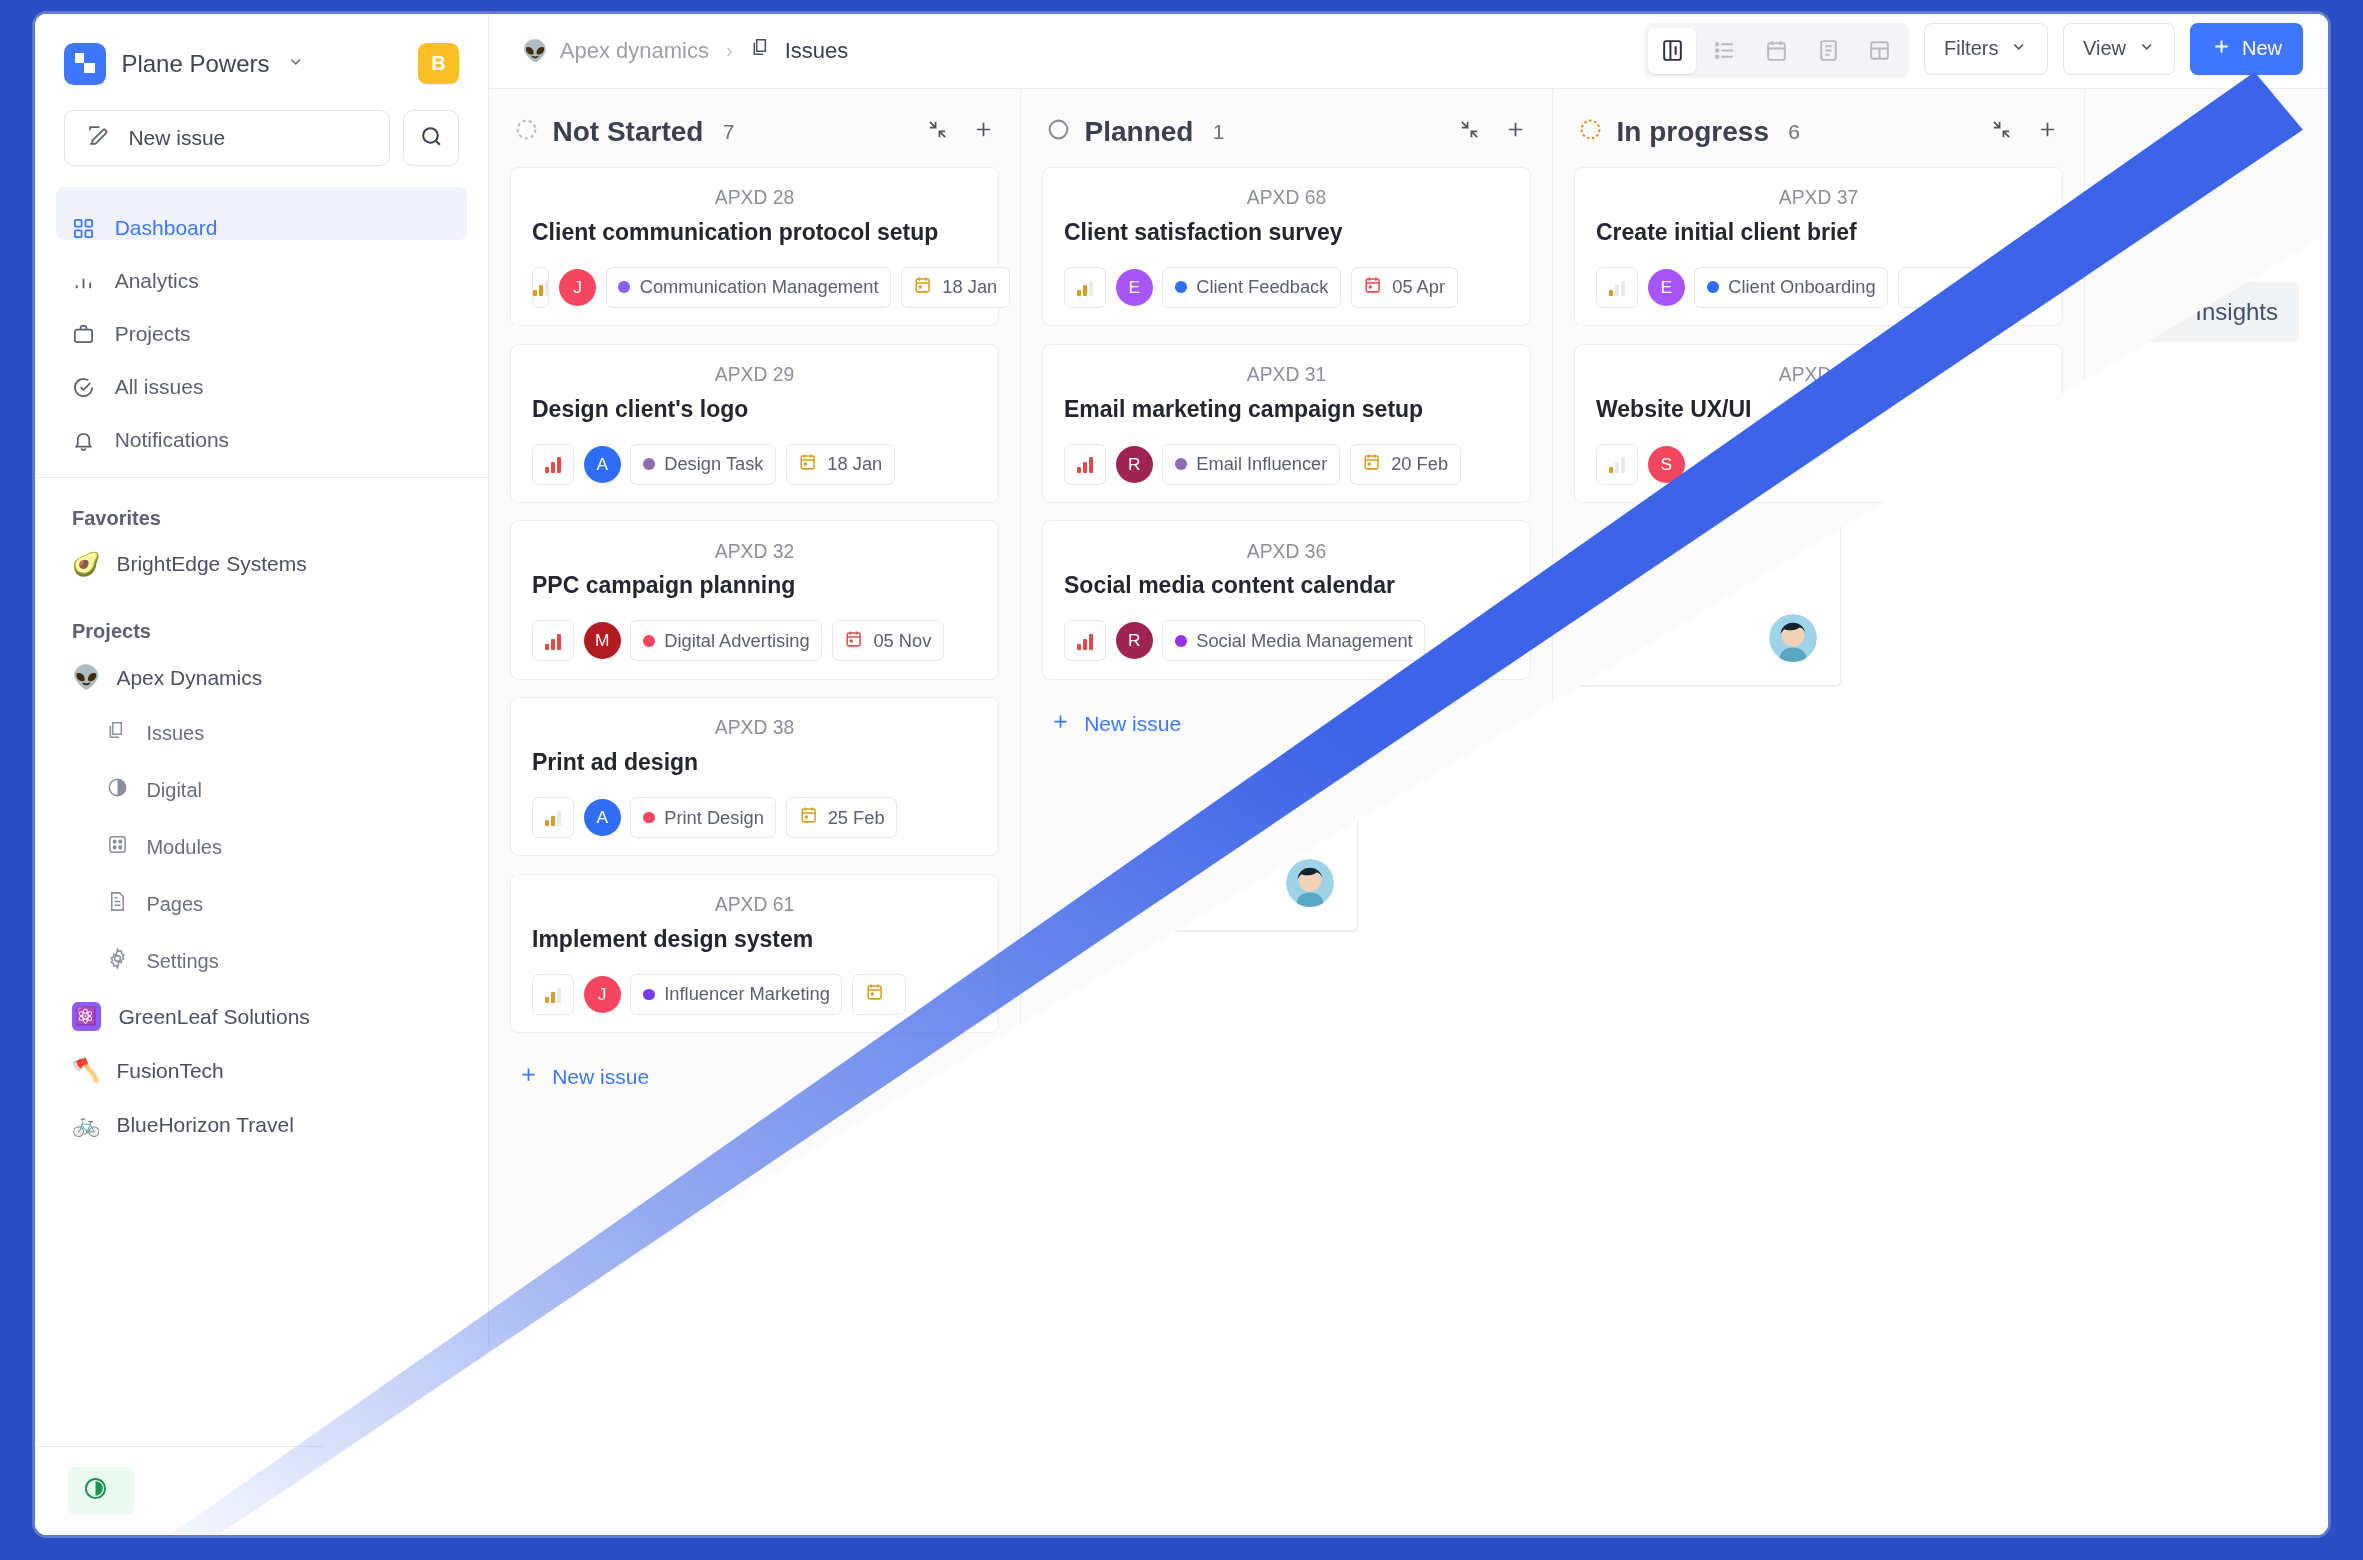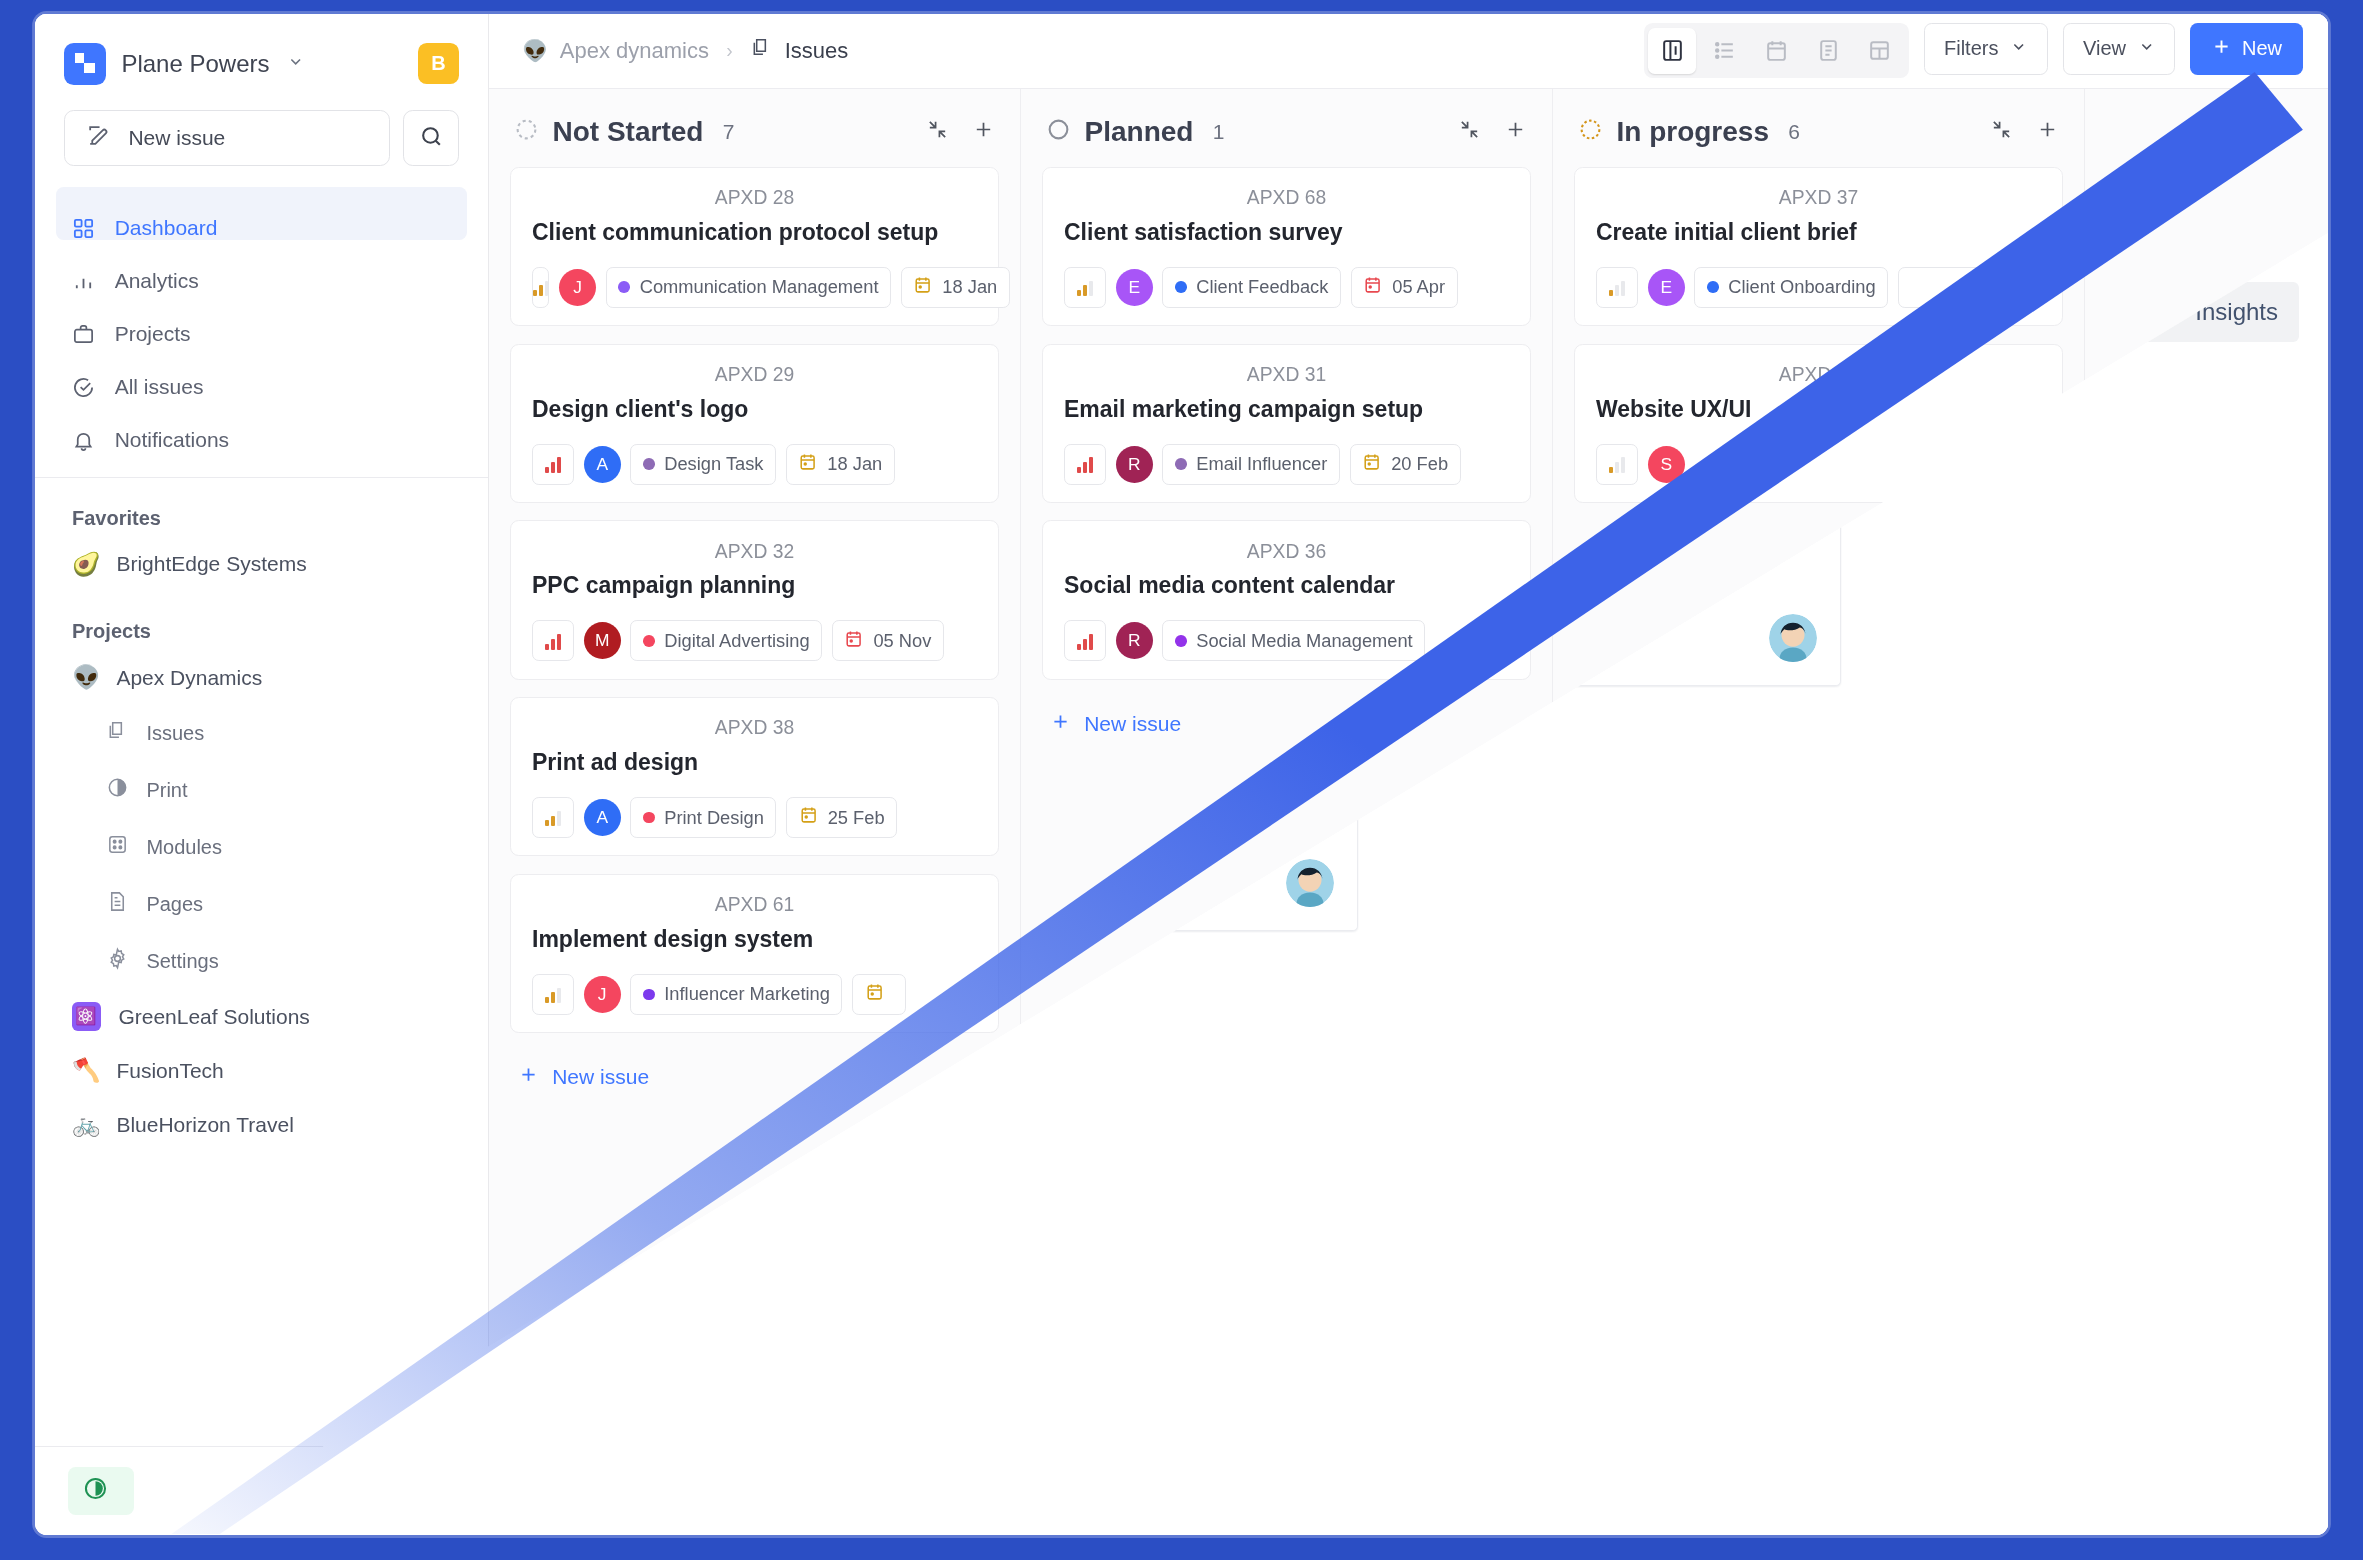--- a/index.html
+++ b/index.html
@@ -376,21 +376,21 @@
         </span>
         <span>Issues</span>
       </div>
       <div class="sub-item">
         <span>
           <svg width="23" height="23" viewBox="0 0 24 24" fill="none" stroke="#8a8f9c" stroke-width="1.6">
                 <circle cx="12" cy="12" r="8.5"></circle>
                 <path d="M12 3.5a8.5 8.5 0 0 1 0 17z" fill="#8a8f9c" stroke="none"></path>
               </svg>
         </span>
-        <span>Print</span>
+        <span>Digital</span>
       </div>
       <div class="sub-item">
         <span>
           <svg width="23" height="23" viewBox="0 0 24 24" fill="none" stroke="#8a8f9c" stroke-width="1.6">
                 <rect x="4" y="4" width="16" height="16" rx="2.5"></rect>
                 <circle cx="9" cy="9" r="1.3" fill="#8a8f9c"></circle>
                 <circle cx="15" cy="9" r="1.3" fill="#8a8f9c"></circle>
                 <circle cx="9" cy="15" r="1.3" fill="#8a8f9c"></circle>
                 <circle cx="15" cy="15" r="1.3" fill="#8a8f9c"></circle>
               </svg>

